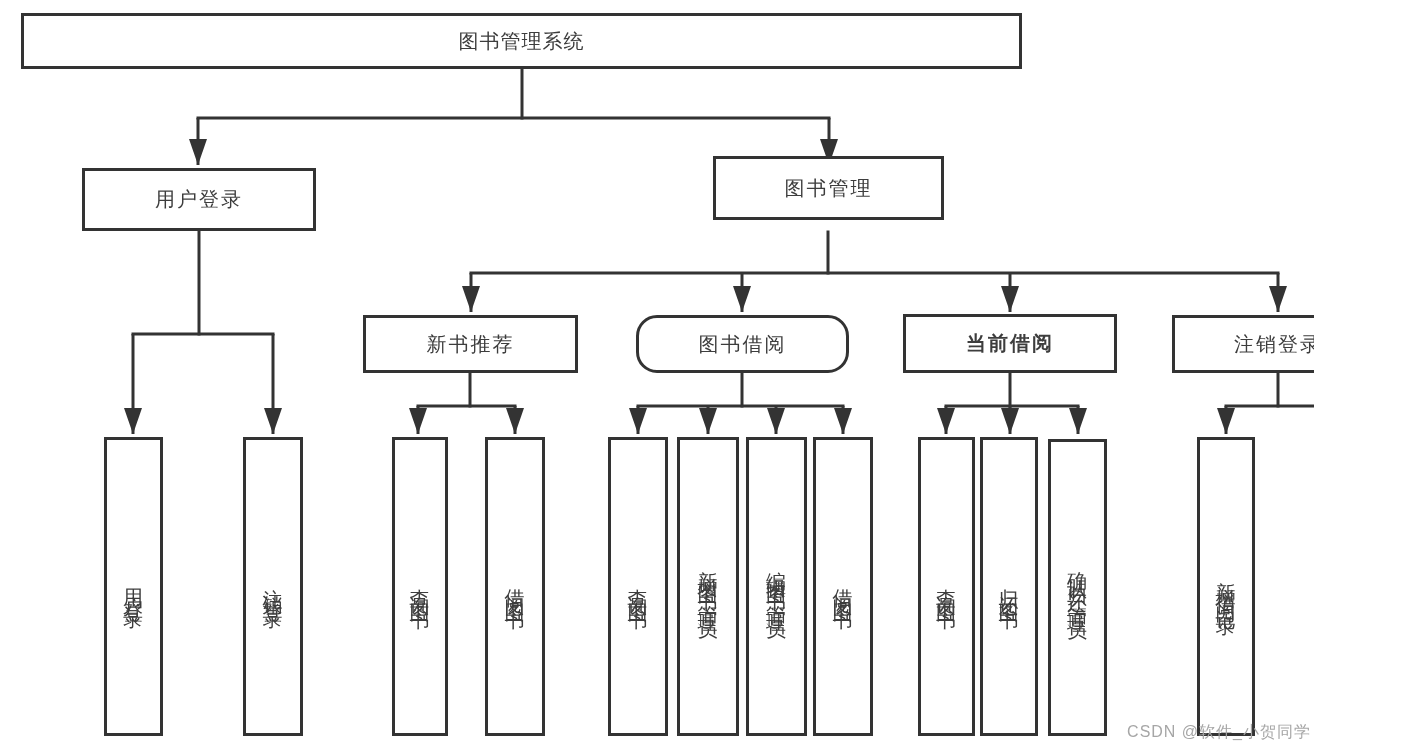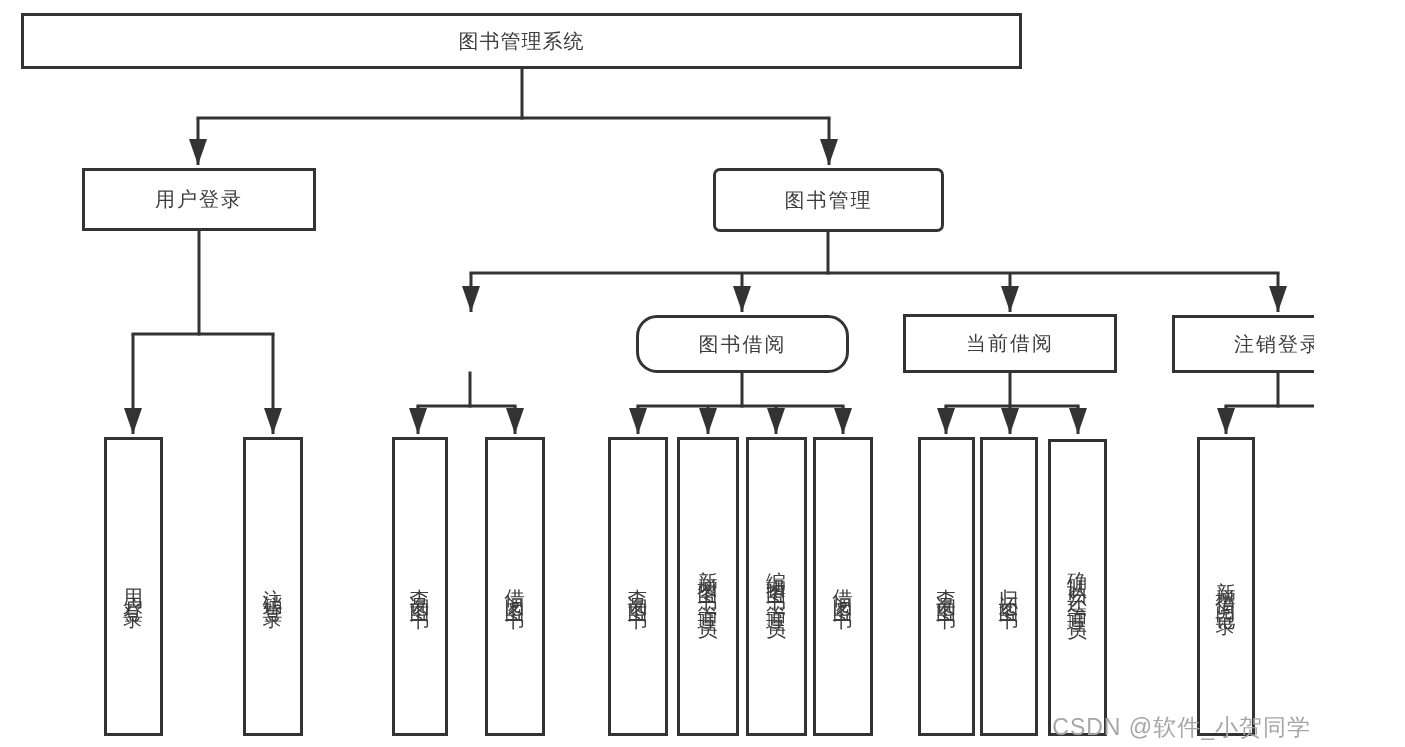--- a/index.html
+++ b/index.html
@@ -62,21 +62,21 @@
     white-space: normal;
     line-height: 1;
     font-size: 20px;
   }
 
   .watermark {
     position: absolute;
     right: 3px;
     bottom: 4px;
     color: var(--watermark);
-    font-size: 23px;
+    font-size: 16px;
     letter-spacing: 1px;
     white-space: nowrap;
   }
 </style>
 </head>
 <body>
 
 <div class="stage">
 
   <svg class="connectors" viewBox="0 0 1405 747">
@@ -137,24 +137,25 @@
       <path class="ln" d="M1278,373 V406"></path>
       <path class="ln" d="M1226,406 H1344"></path>
       <path class="ar" d="M1226,406 V434"></path>
       <path class="ar" d="M1344,406 V434"></path>
     </g>
   </svg>
 
   <div class="box root" style="left:21px; top:13px; width:1001px; height:56px;">图书管理系统</div>
 
   <div class="box" style="left:82px; top:168px; width:234px; height:63px;">用户登录</div>
-  <div class="box" style="left:713px; top:168px; width:231px; height:64px;border-radius:7px;">图书管理</div>
+  <div class="box" style="left:713px; top:156px; width:231px; height:64px;">图书管理</div>
 
+  <div class="box" style="left:363px; top:315px; width:215px; height:58px;">新书推荐</div>
   <div class="box" style="left:636px; top:315px; width:213px; height:58px;border-radius:21px;">图书借阅</div>
-  <div class="box" style="left:903px; top:314px; width:214px; height:59px;">当前借阅</div>
+  <div class="box" style="left:903px; top:314px; width:214px; height:59px;font-weight:bold;">当前借阅</div>
   <div class="box" style="left:1172px; top:315px; width:212px; height:58px;">注销登录</div>
 
   <div class="box leaf" style="left:104px; top:437px; width:59px; height:299px;">用户登录</div>
   <div class="box leaf" style="left:243px; top:437px; width:60px; height:299px;">注销登录</div>
 
   <div class="box leaf" style="left:392px; top:437px; width:56px; height:299px;">查询图书</div>
   <div class="box leaf" style="left:485px; top:437px; width:60px; height:299px;">借阅图书</div>
 
   <div class="box leaf" style="left:608px; top:437px; width:60px; height:299px;">查询图书</div>
   <div class="box leaf" style="left:677px; top:437px; width:62px; height:299px;">新增图书（管理员）</div>

